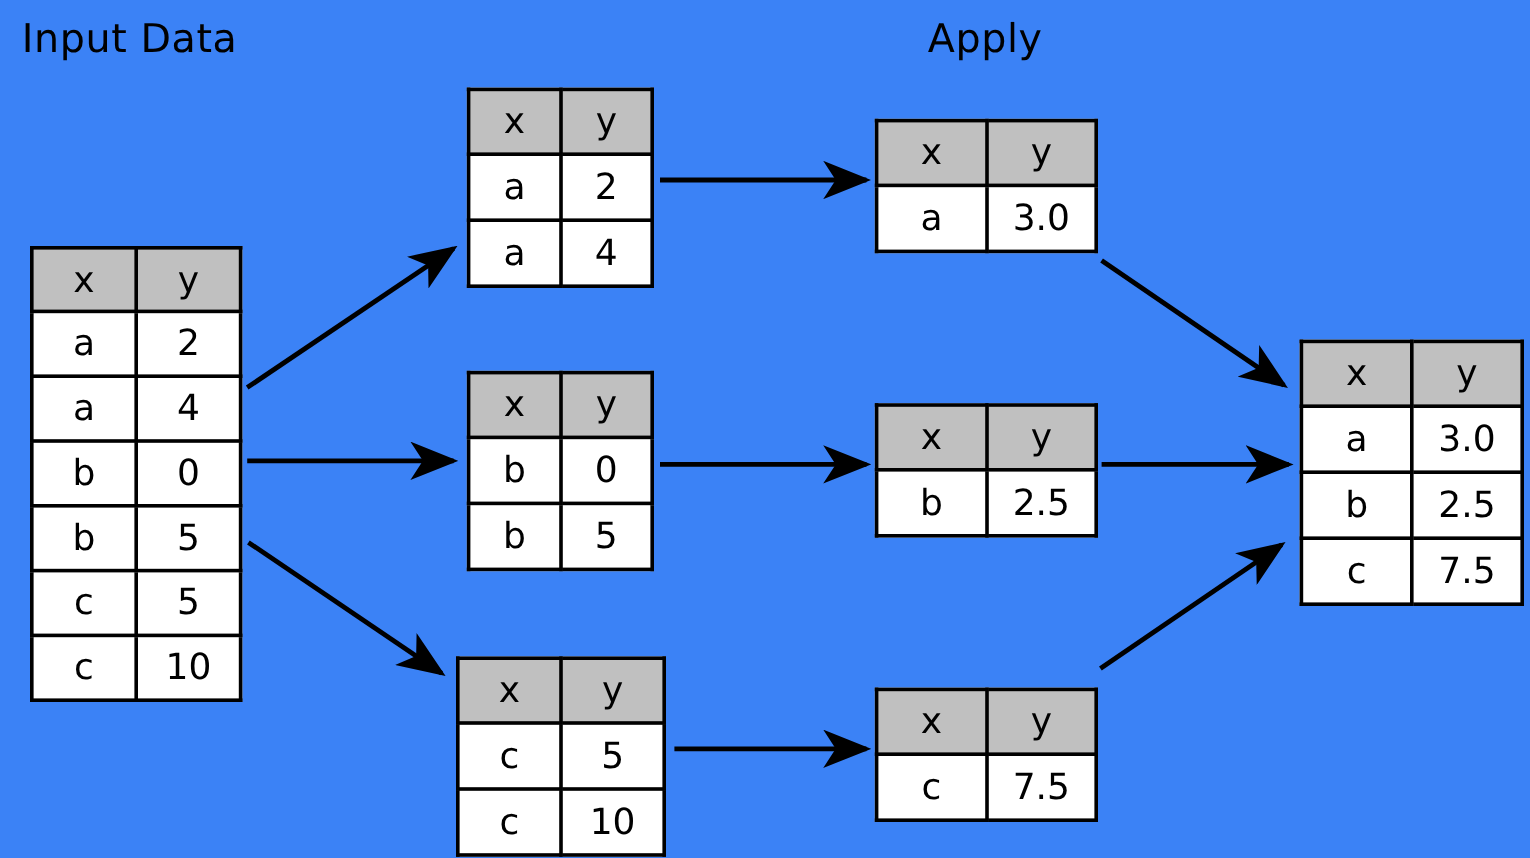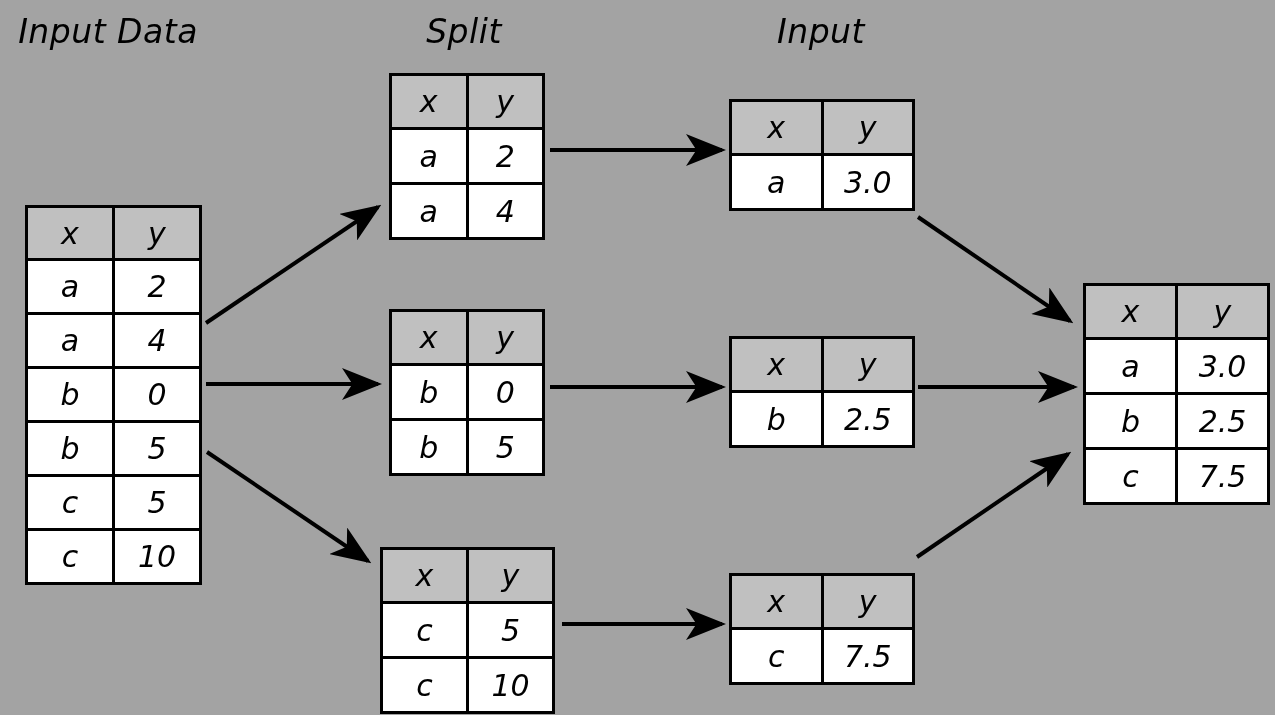--- a/index.html
+++ b/index.html
@@ -4,24 +4,23 @@
 <style>
   html, body {
     margin: 0;
     padding: 0;
     background: #ffffff;
   }
   #canvas {
     position: relative;
     width: 1275px;
     height: 715px;
-    background: #a3a3a3;
+    background: #3b82f6;
     font-family: "DejaVu Sans", sans-serif;
     overflow: hidden;
-    font-style: italic;
   }
   .heading {
     position: absolute;
     font-size: 33px;
     color: #000000;
     white-space: nowrap;
     font-weight: 400;
     letter-spacing: 0.5px;
     text-align: center;
   }
@@ -56,22 +55,21 @@
     height: 715px;
     pointer-events: none;
   }
 </style>
 </head>
 <body>
 
 <div id="canvas">
 
   <div class="heading" style="left: 8px; top: 12px; width: 200px;">Input Data</div>
-  <div class="heading" style="left: 400px; top: 12px; width: 128px;">Split</div>
-  <div class="heading" style="left: 757px; top: 12px; width: 128px;">Input</div>
+  <div class="heading" style="left: 757px; top: 12px; width: 128px;">Apply</div>
 
   <svg class="arrows" viewBox="0 0 1275 715">
     <defs>
       <marker id="ah" markerWidth="10" markerHeight="8" refX="9" refY="4" orient="auto" markerUnits="strokeWidth">
         <path d="M0,0 L10,4 L0,8 L2.6,4 z" fill="#000000"></path>
       </marker>
     </defs>
     <g id="arrow-group">
         <line x1="206" y1="323" x2="378" y2="207" stroke="#000000" stroke-width="4" marker-end="url(#ah)"></line>
         <line x1="206" y1="384" x2="378" y2="384" stroke="#000000" stroke-width="4" marker-end="url(#ah)"></line>

